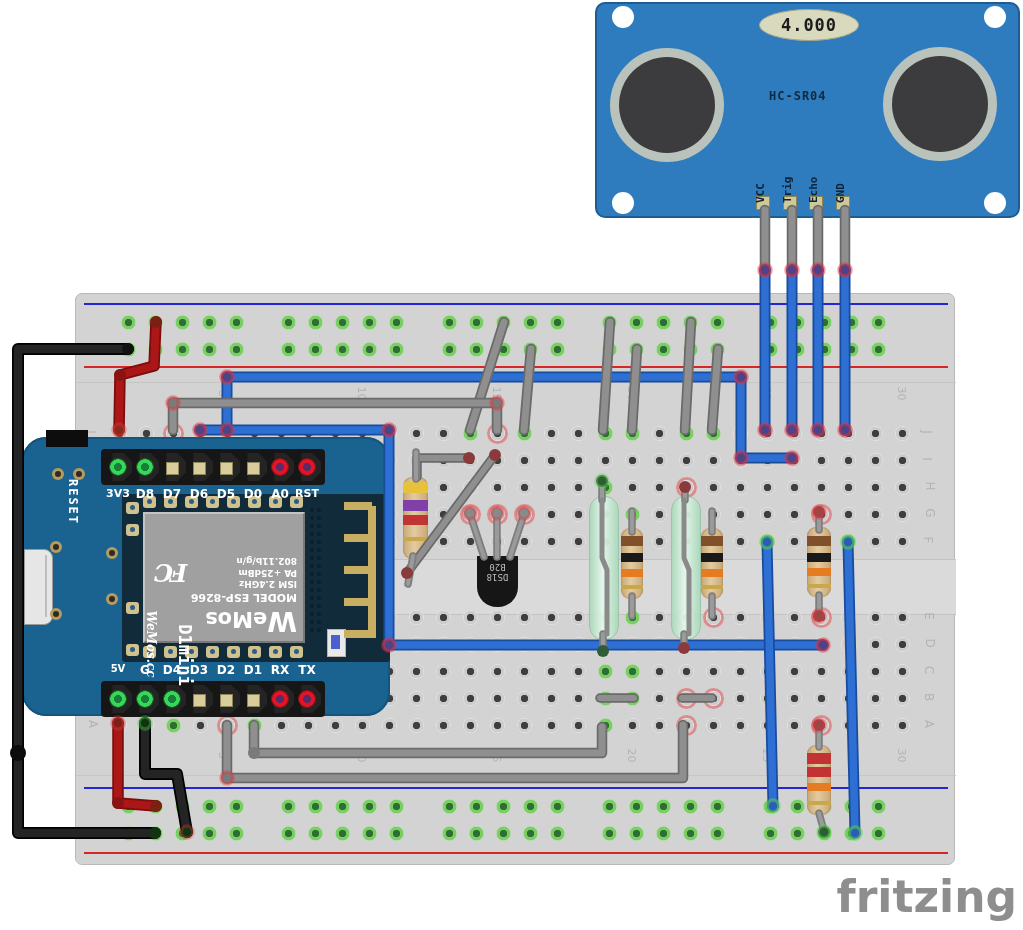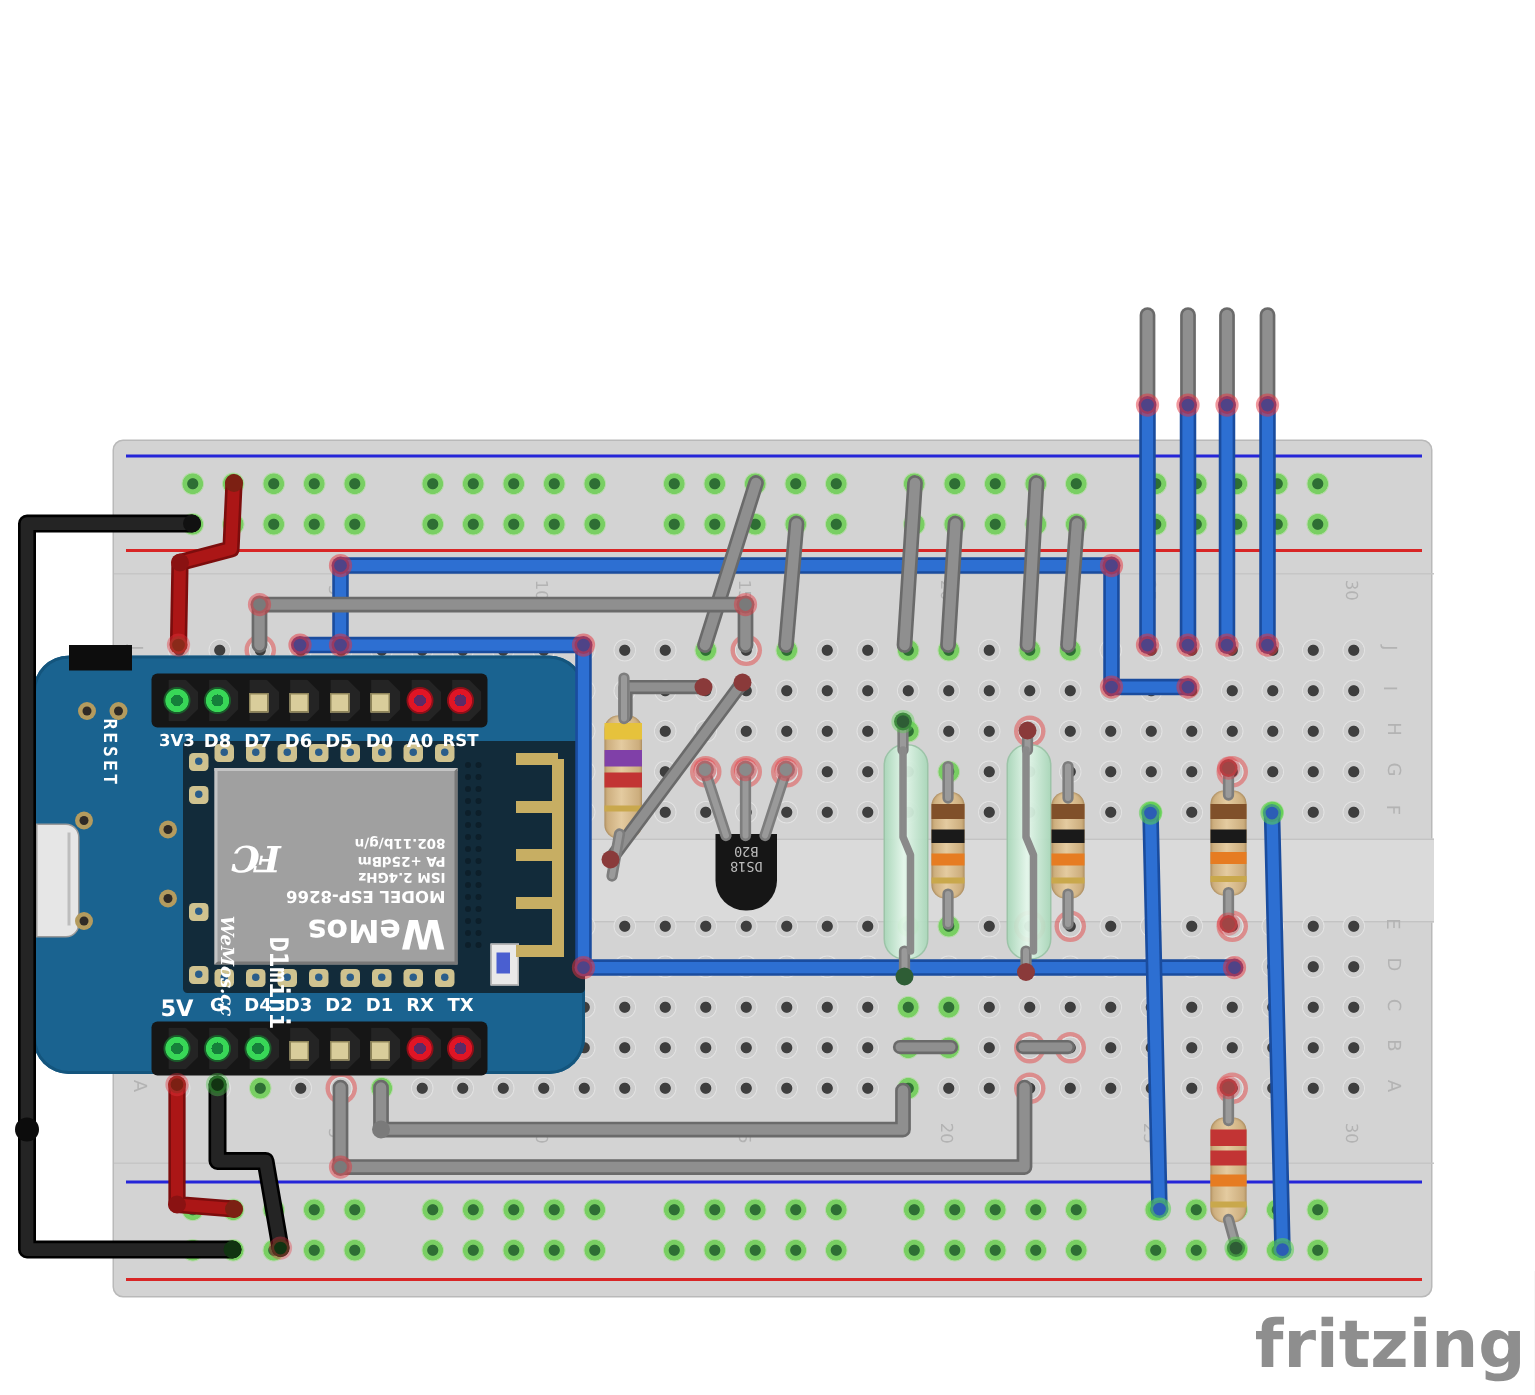--- a/index.html
+++ b/index.html
@@ -529,20 +529,40 @@
       <div class="bb-label" style="left: 489px; top: 387px; font-size: 11px;">15</div>
       <div class="bb-label" style="left: 489px; top: 749px; font-size: 11px;">15</div>
       <div class="bb-label" style="left: 624px; top: 387px; font-size: 11px;">20</div>
       <div class="bb-label" style="left: 624px; top: 749px; font-size: 11px;">20</div>
       <div class="bb-label" style="left: 759px; top: 387px; font-size: 11px;">25</div>
       <div class="bb-label" style="left: 759px; top: 749px; font-size: 11px;">25</div>
       <div class="bb-label" style="left: 894px; top: 387px; font-size: 11px;">30</div>
       <div class="bb-label" style="left: 894px; top: 749px; font-size: 11px;">30</div>
     </div>
 
+  <div class="abs sensor">
+    <div class="mount" style="left:15px;top:2px;"></div>
+    <div class="mount" style="left:387px;top:2px;"></div>
+    <div class="mount" style="left:15px;top:188px;"></div>
+    <div class="mount" style="left:387px;top:188px;"></div>
+    <div class="transducer" style="left:13px;top:44px;"></div>
+    <div class="transducer" style="left:286px;top:43px;"></div>
+    <div class="crystal">4.000</div>
+    <div class="sensor-name">HC-SR04</div>
+    <div id="sensor-pads">
+        <div class="pad" style="left: 159px;"></div>
+        <div class="pinlabel" style="left: 170px; top: 186px;">VCC</div>
+        <div class="pad" style="left: 185.7px;"></div>
+        <div class="pinlabel" style="left: 196.7px; top: 186px;">Trig</div>
+        <div class="pad" style="left: 212.4px;"></div>
+        <div class="pinlabel" style="left: 223.4px; top: 186px;">Echo</div>
+        <div class="pad" style="left: 239.1px;"></div>
+        <div class="pinlabel" style="left: 250.1px; top: 186px;">GND</div>
+      </div>
+  </div>
 
   <div class="abs wemos">
     <div class="reset-btn"></div>
     <div class="side-text" style="left:28px;top:58px;font:bold 12px 'DejaVu Sans Mono',monospace;letter-spacing:2px;">RESET</div>
     <div class="usb"></div>
     <div id="gold-dots">
         <div class="golddot" style="left: 30px; top: 31px;"></div>
         <div class="golddot" style="left: 51px; top: 31px;"></div>
         <div class="golddot" style="left: 28px; top: 104px;"></div>
         <div class="golddot" style="left: 84px; top: 110px;"></div>
@@ -664,21 +684,21 @@
     </div>
     <div id="wemos-pin-labels">
         <div class="wemos-lbl" style="left: 82px; top: 50px; font-size: 11px;">3V3</div>
         <div class="wemos-lbl" style="left: 109px; top: 50px; font-size: 12px;">D8</div>
         <div class="wemos-lbl" style="left: 136px; top: 50px; font-size: 12px;">D7</div>
         <div class="wemos-lbl" style="left: 163px; top: 50px; font-size: 12px;">D6</div>
         <div class="wemos-lbl" style="left: 190px; top: 50px; font-size: 12px;">D5</div>
         <div class="wemos-lbl" style="left: 217px; top: 50px; font-size: 12px;">D0</div>
         <div class="wemos-lbl" style="left: 244px; top: 50px; font-size: 12px;">A0</div>
         <div class="wemos-lbl" style="left: 271px; top: 50px; font-size: 11px;">RST</div>
-        <div class="wemos-lbl" style="left: 82px; top: 226px; font-size: 15px;">5V</div>
+        <div class="wemos-lbl" style="left: 82px; top: 226px; font-size: 10px;">5V</div>
         <div class="wemos-lbl" style="left: 109px; top: 226px; font-size: 12px;">G</div>
         <div class="wemos-lbl" style="left: 136px; top: 226px; font-size: 12px;">D4</div>
         <div class="wemos-lbl" style="left: 163px; top: 226px; font-size: 12px;">D3</div>
         <div class="wemos-lbl" style="left: 190px; top: 226px; font-size: 12px;">D2</div>
         <div class="wemos-lbl" style="left: 217px; top: 226px; font-size: 12px;">D1</div>
         <div class="wemos-lbl" style="left: 244px; top: 226px; font-size: 12px;">RX</div>
         <div class="wemos-lbl" style="left: 271px; top: 226px; font-size: 12px;">TX</div>
       </div>
     <div class="side-text" style="left:132px;top:208px;font:bold 17px 'DejaVu Sans Mono',monospace;">D1mini</div>
     <div class="side-text" style="left:96px;top:200px;font:italic bold 12px 'DejaVu Serif',serif;">WeMos.cc</div>

